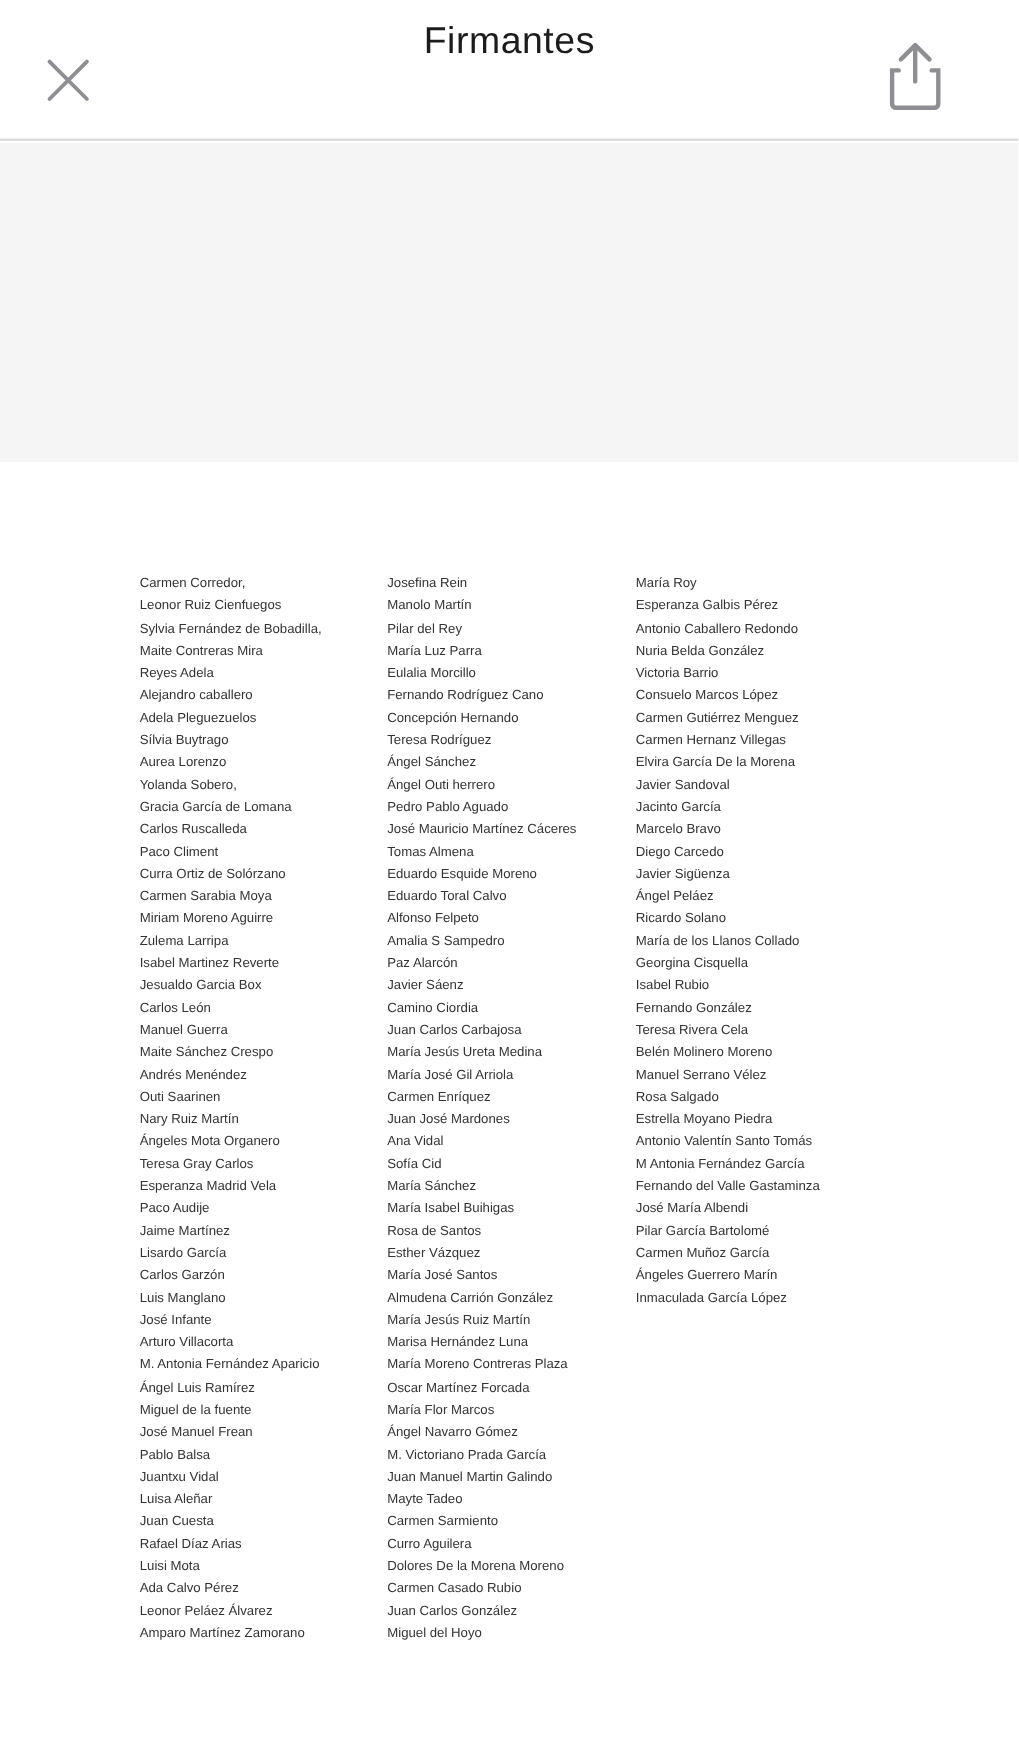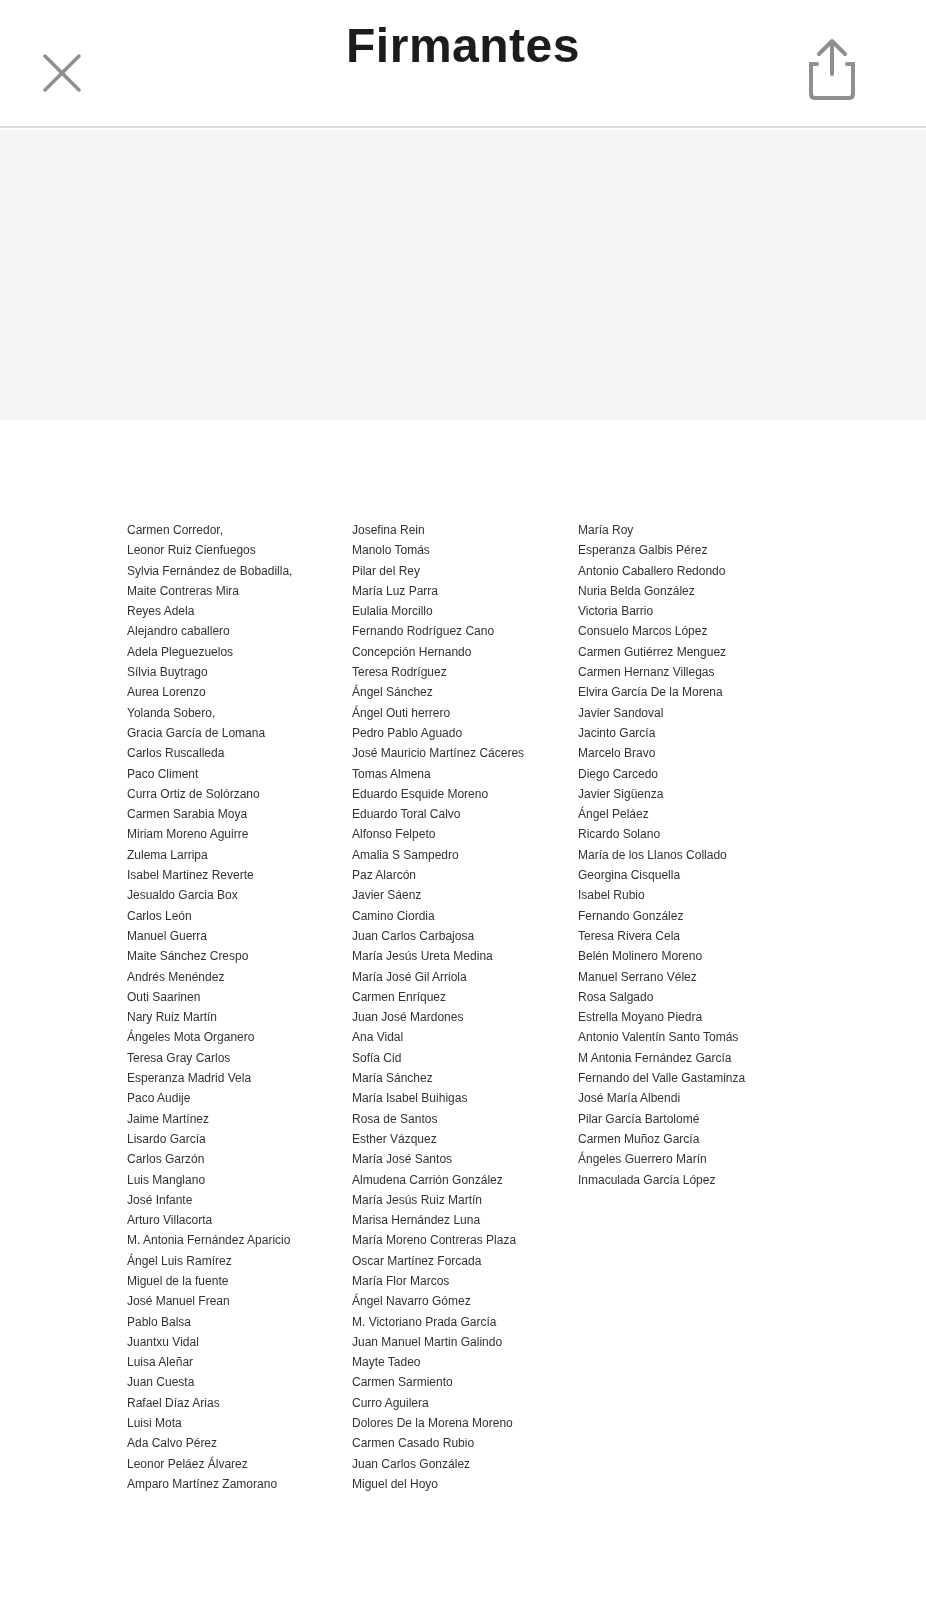--- a/index.html
+++ b/index.html
@@ -17,22 +17,22 @@
     left: 0; top: 0;
     width: 926px; height: 128px;
     background: #ffffff;
     border-bottom: 2px solid #d9d9dc;
     z-index: 2;
   }
   .header-title {
     position: absolute;
     left: 0; right: 0; top: 18px;
     text-align: center;
-    font-size: 48px;
-    font-weight: 700;
+    font-size: 34px;
+    font-weight: 400;
     color: #1c1c1e;
     letter-spacing: 0.5px;
   }
   .header-subtitle {
     position: absolute;
     left: 0; right: 0; top: 82px;
     text-align: center;
     font-size: 36px;
     font-weight: 400;
     color: #8a8a8e;
@@ -158,21 +158,21 @@
     <div class="name-line">Luisa Aleñar</div>
     <div class="name-line">Juan Cuesta</div>
     <div class="name-line">Rafael Díaz Arias</div>
     <div class="name-line">Luisi Mota</div>
     <div class="name-line">Ada Calvo Pérez</div>
     <div class="name-line">Leonor Peláez Álvarez</div>
     <div class="name-line">Amparo Martínez Zamorano</div>
   </div>
 <div class="name-col col-2">
     <div class="name-line">Josefina Rein</div>
-    <div class="name-line">Manolo Tomás</div>
+    <div class="name-line">Manolo Martín</div>
     <div class="name-line">Pilar del Rey</div>
     <div class="name-line">María Luz Parra</div>
     <div class="name-line">Eulalia Morcillo</div>
     <div class="name-line">Fernando Rodríguez Cano</div>
     <div class="name-line">Concepción Hernando</div>
     <div class="name-line">Teresa Rodríguez</div>
     <div class="name-line">Ángel Sánchez</div>
     <div class="name-line">Ángel Outi herrero</div>
     <div class="name-line">Pedro Pablo Aguado</div>
     <div class="name-line">José Mauricio Martínez Cáceres</div>

